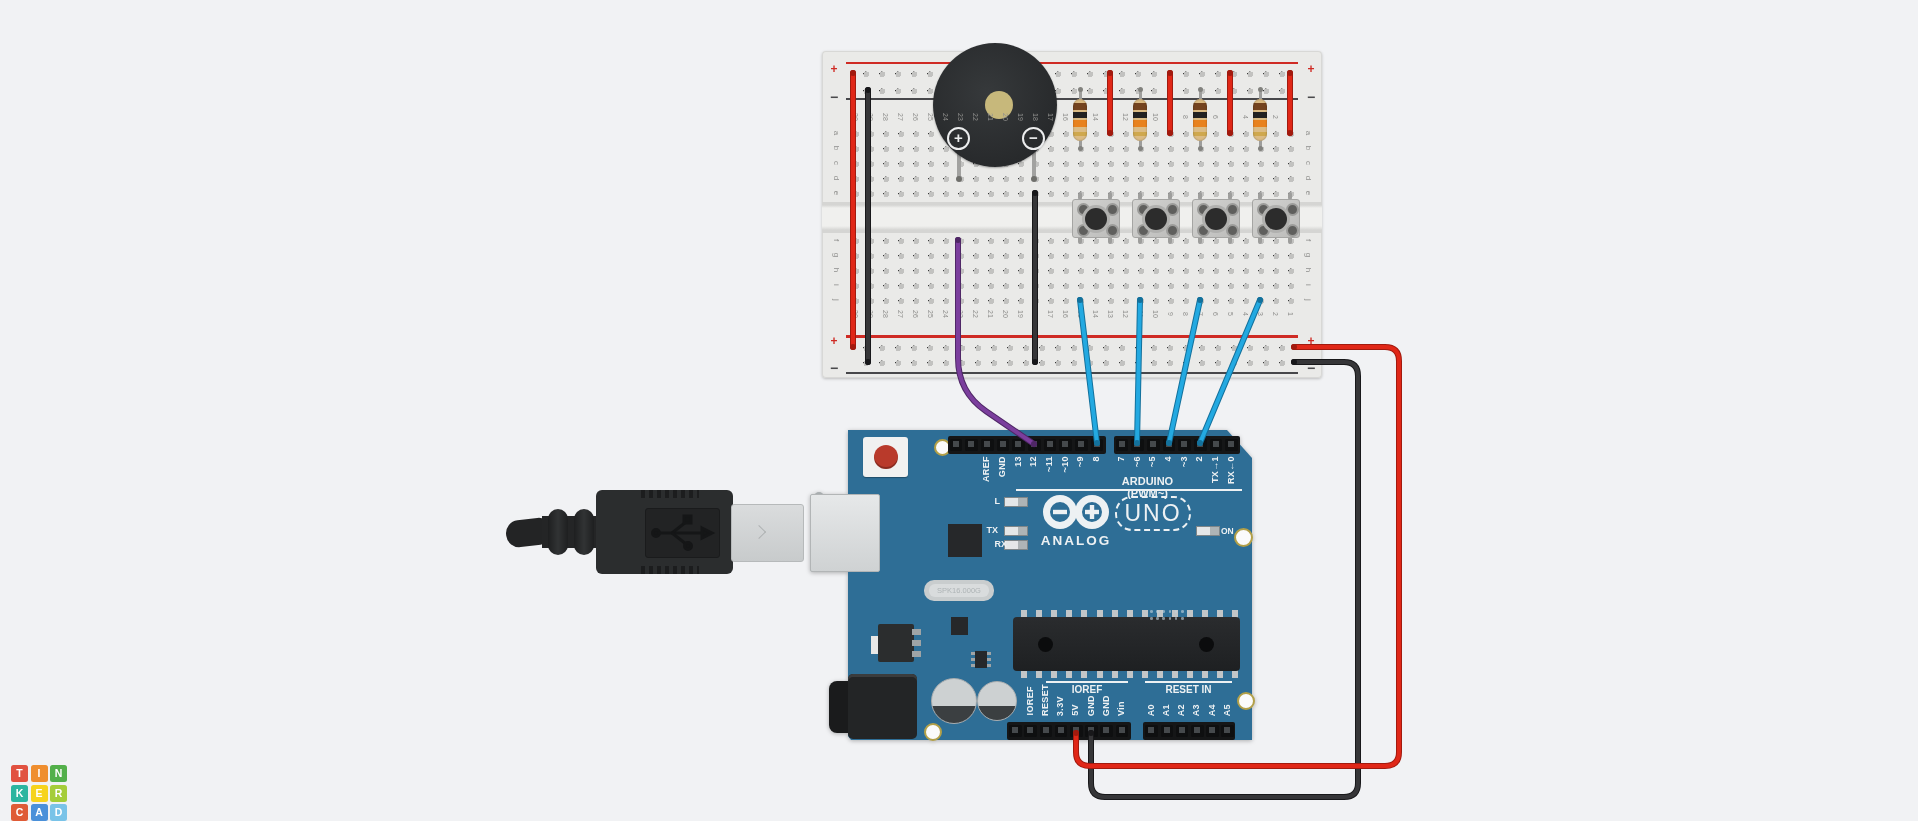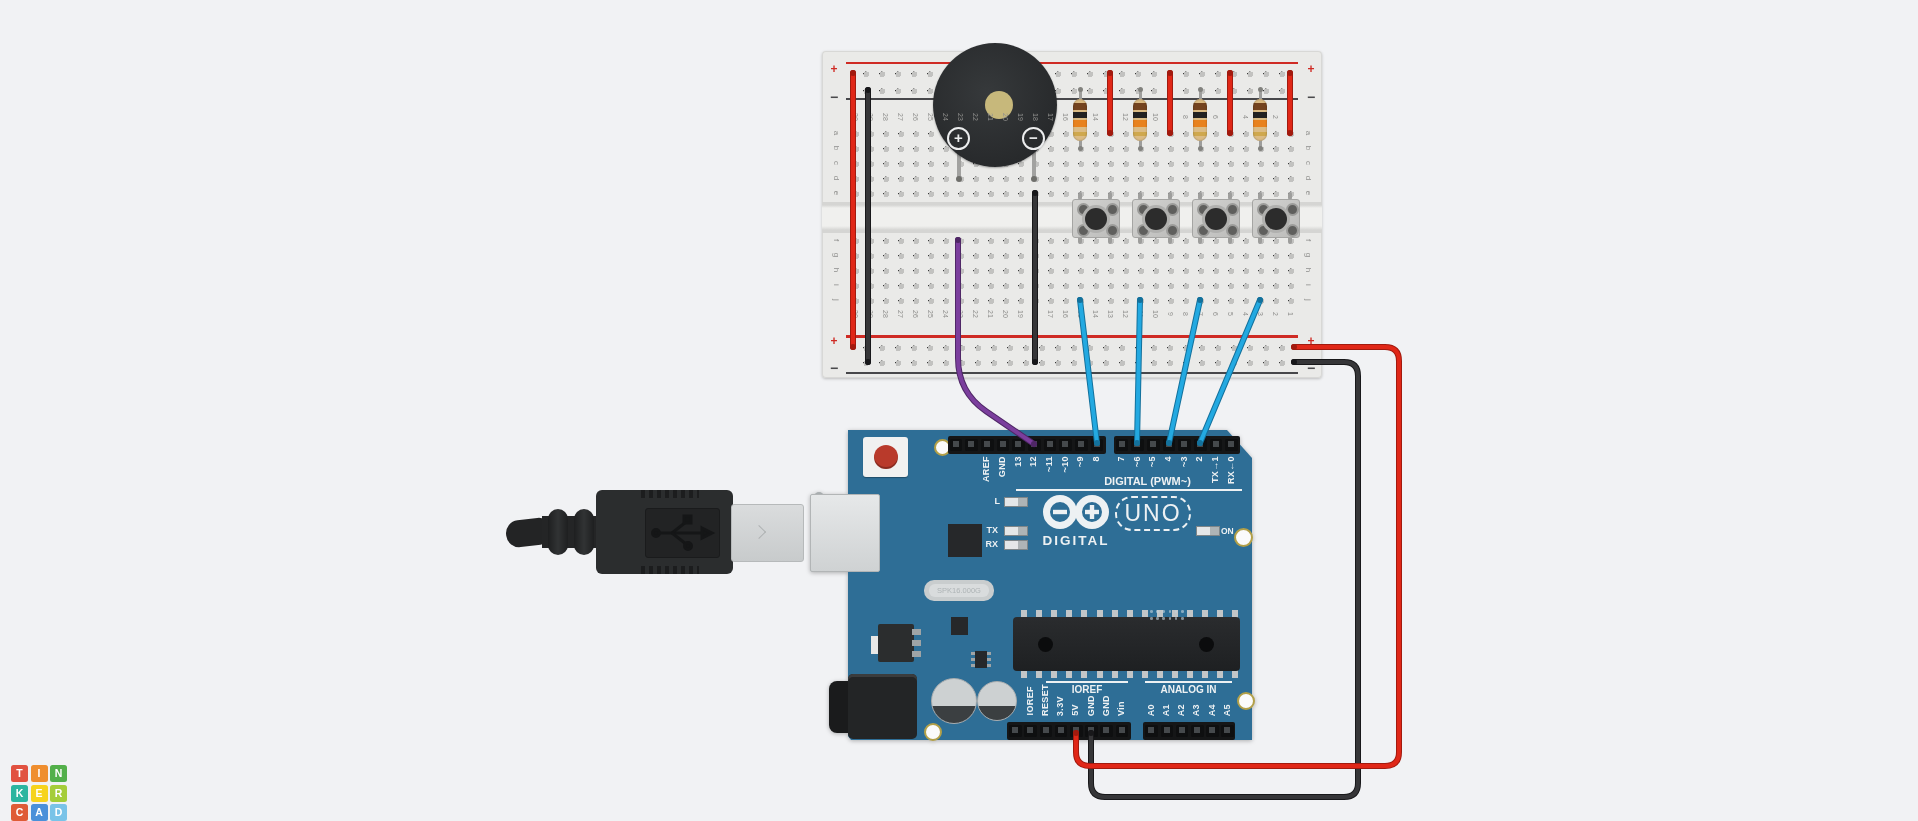--- a/index.html
+++ b/index.html
@@ -321,35 +321,35 @@
       </div>
     <div class="pinstrip" id="strip-analog" style="left:295px;top:292px;width:92px">
         <div class="pin" style="left: 2.45px; top: 2.5px;"></div>
         <div class="pin" style="left: 17.65px; top: 2.5px;"></div>
         <div class="pin" style="left: 32.85px; top: 2.5px;"></div>
         <div class="pin" style="left: 48.05px; top: 2.5px;"></div>
         <div class="pin" style="left: 63.25px; top: 2.5px;"></div>
         <div class="pin" style="left: 78.45px; top: 2.5px;"></div>
       </div>
 
-    <div class="abs silk" style="left:252px;top:45px;width:95px;font-size:11px;font-weight:bold;text-align:center">DIGITAL (PWM~)</div>
+    <div class="abs silk" style="left:252px;top:45px;width:95px;font-size:11px;font-weight:bold;text-align:center">ARDUINO (PWM~)</div>
     <div class="abs" style="left:168px;top:59px;width:226px;height:1.8px;background:#edf1f3"></div>
 
     <div class="ledbar" style="left:156px;top:67px"></div>
     <div class="ledbar" style="left:156px;top:96px"></div>
     <div class="ledbar" style="left:156px;top:110px"></div>
 
     <svg class="abs" style="left:190px;top:62px" width="76" height="40" viewBox="0 0 76 40">
       <circle cx="22" cy="20" r="13.5" fill="none" stroke="#edf1f3" stroke-width="7"></circle>
       <circle cx="54" cy="20" r="13.5" fill="none" stroke="#edf1f3" stroke-width="7"></circle>
       <rect x="15" y="17.8" width="14" height="4.4" fill="#edf1f3"></rect>
       <rect x="47" y="17.8" width="14" height="4.4" fill="#edf1f3"></rect>
       <rect x="51.8" y="13" width="4.4" height="14" fill="#edf1f3"></rect>
     </svg>
-    <div class="abs silk" style="left:190px;top:103px;width:76px;text-align:center;font-size:13.5px;font-weight:bold;letter-spacing:2px">DIGITAL</div>
+    <div class="abs silk" style="left:190px;top:103px;width:76px;text-align:center;font-size:13.5px;font-weight:bold;letter-spacing:2px">ANALOG</div>
 
     <div class="abs" style="left:267px;top:66px;width:72px;height:31px;border:2px dashed #edf1f3;border-radius:17px;display:flex;align-items:center;justify-content:center">
       <span class="silk" style="font-size:23px;letter-spacing:2px">UNO</span>
     </div>
     <div class="ledbar" style="left:348px;top:96px"></div>
     <div class="abs silk" style="left:373px;top:96px;font-size:8.5px;font-weight:bold">ON</div>
 
     <div class="abs" style="left:76px;top:150px;width:70px;height:21px;background:#c9cdce;border-radius:10px">
       <div class="abs" style="left:5px;top:4px;width:60px;height:13px;background:#d9dcdd;border-radius:6px;font-size:7.5px;color:#aeb4b6;text-align:center;line-height:13px">SPK16.000G</div>
     </div>
@@ -406,21 +406,21 @@
         <div class="tooth" style="left: 219.4px; top: -7px;"></div>
         <div class="tooth" style="left: 219.4px; top: 52px;"></div>
         <div class="abs" style="left: 0px; top: 0px; width: 227px; height: 54px; border-radius: 4px; background: linear-gradient(rgb(42, 44, 46), rgb(30, 32, 34));"></div>
         <div class="abs" style="left: 25px; top: 20px; width: 15px; height: 15px; border-radius: 50%; background: rgb(11, 12, 13);"></div>
         <div class="abs" style="left: 186px; top: 20px; width: 15px; height: 15px; border-radius: 50%; background: rgb(11, 12, 13);"></div>
       </div>
 
     <div class="abs" style="left:198px;top:251px;width:82px;height:1.8px;background:#edf1f3"></div>
     <div class="abs silk" style="left:198px;top:254px;width:82px;font-size:10px;font-weight:bold;text-align:center">IOREF</div>
     <div class="abs" style="left:297px;top:251px;width:87px;height:1.8px;background:#edf1f3"></div>
-    <div class="abs silk" style="left:297px;top:254px;width:87px;font-size:10px;font-weight:bold;text-align:center">ANALOG IN</div>
+    <div class="abs silk" style="left:297px;top:254px;width:87px;font-size:10px;font-weight:bold;text-align:center">RESET IN</div>
 
     <div id="ard-labels">
         <span class="vlabel" style="left: 134.32px; top: 26px;">AREF</span>
         <span class="vlabel" style="left: 149.98px; top: 26px;">GND</span>
         <span class="vlabel" style="left: 165.64px; top: 26px;">13</span>
         <span class="vlabel" style="left: 181.3px; top: 26px;">12</span>
         <span class="vlabel" style="left: 196.96px; top: 26px;">~11</span>
         <span class="vlabel" style="left: 212.62px; top: 26px;">~10</span>
         <span class="vlabel" style="left: 228.28px; top: 26px;">~9</span>
         <span class="vlabel" style="left: 243.94px; top: 26px;">8</span>
@@ -441,21 +441,21 @@
         <span class="vlabel" style="left: 268.9px; bottom: 24px;">Vin</span>
         <span class="vlabel" style="left: 298.7px; bottom: 24px;">A0</span>
         <span class="vlabel" style="left: 313.9px; bottom: 24px;">A1</span>
         <span class="vlabel" style="left: 329.1px; bottom: 24px;">A2</span>
         <span class="vlabel" style="left: 344.3px; bottom: 24px;">A3</span>
         <span class="vlabel" style="left: 359.5px; bottom: 24px;">A4</span>
         <span class="vlabel" style="left: 374.7px; bottom: 24px;">A5</span>
       </div>
   <div class="led-lab" style="left: 132px; top: 66px;">L</div>
       <div class="led-lab" style="left: 130px; top: 95px;">TX</div>
-      <div class="led-lab" style="left: 130px; top: 109px;">RX</div>
+      <div class="led-lab" style="left: 139px; top: 109px;">RX</div>
       <div class="abs" style="left: 302px; top: 180px; width: 2.5px; height: 2.5px; border-radius: 50%; background: rgba(195, 210, 220, 0.6);"></div>
       <div class="abs" style="left: 308.2px; top: 180px; width: 2.5px; height: 2.5px; border-radius: 50%; background: rgba(195, 210, 220, 0.6);"></div>
       <div class="abs" style="left: 314.4px; top: 180px; width: 2.5px; height: 2.5px; border-radius: 50%; background: rgba(195, 210, 220, 0.6);"></div>
       <div class="abs" style="left: 320.6px; top: 180px; width: 2.5px; height: 2.5px; border-radius: 50%; background: rgba(195, 210, 220, 0.6);"></div>
       <div class="abs" style="left: 326.8px; top: 180px; width: 2.5px; height: 2.5px; border-radius: 50%; background: rgba(195, 210, 220, 0.6);"></div>
       <div class="abs" style="left: 333px; top: 180px; width: 2.5px; height: 2.5px; border-radius: 50%; background: rgba(195, 210, 220, 0.6);"></div>
       <div class="abs" style="left: 302px; top: 187px; width: 2.5px; height: 2.5px; border-radius: 50%; background: rgba(195, 210, 220, 0.6);"></div>
       <div class="abs" style="left: 308.2px; top: 187px; width: 2.5px; height: 2.5px; border-radius: 50%; background: rgba(195, 210, 220, 0.6);"></div>
       <div class="abs" style="left: 314.4px; top: 187px; width: 2.5px; height: 2.5px; border-radius: 50%; background: rgba(195, 210, 220, 0.6);"></div>
       <div class="abs" style="left: 320.6px; top: 187px; width: 2.5px; height: 2.5px; border-radius: 50%; background: rgba(195, 210, 220, 0.6);"></div>

